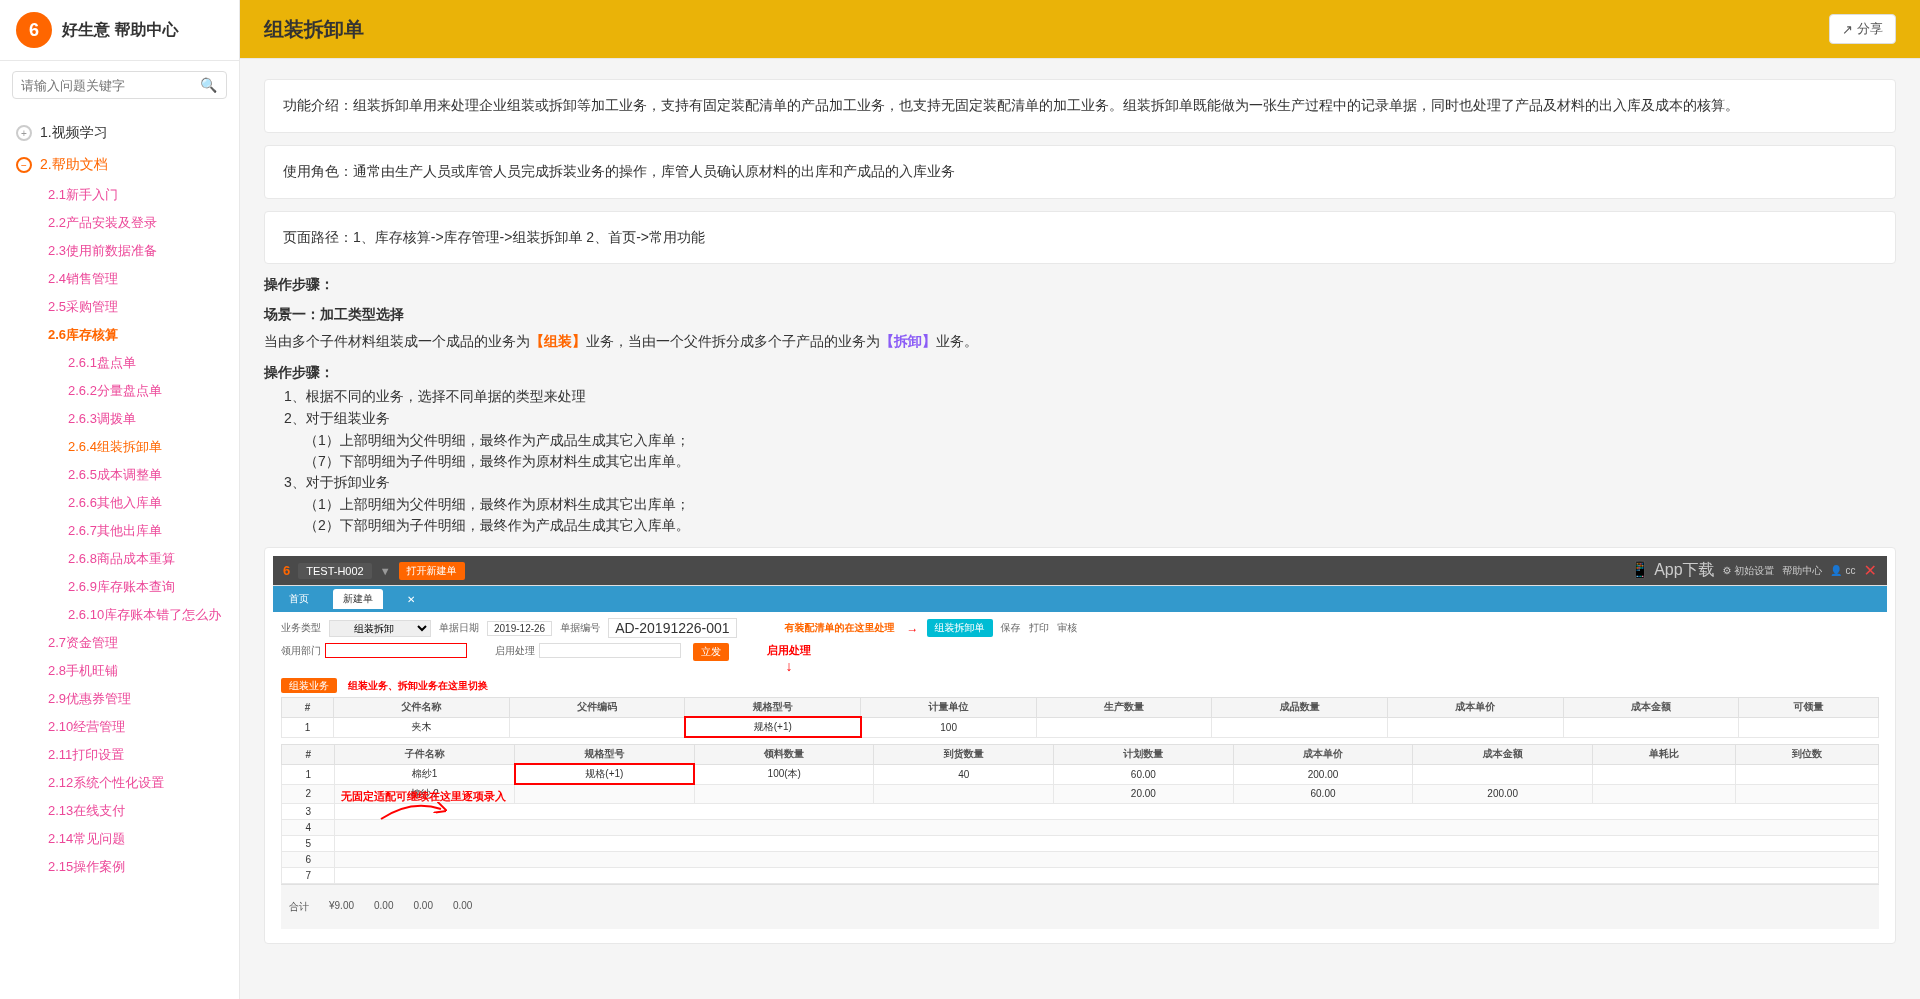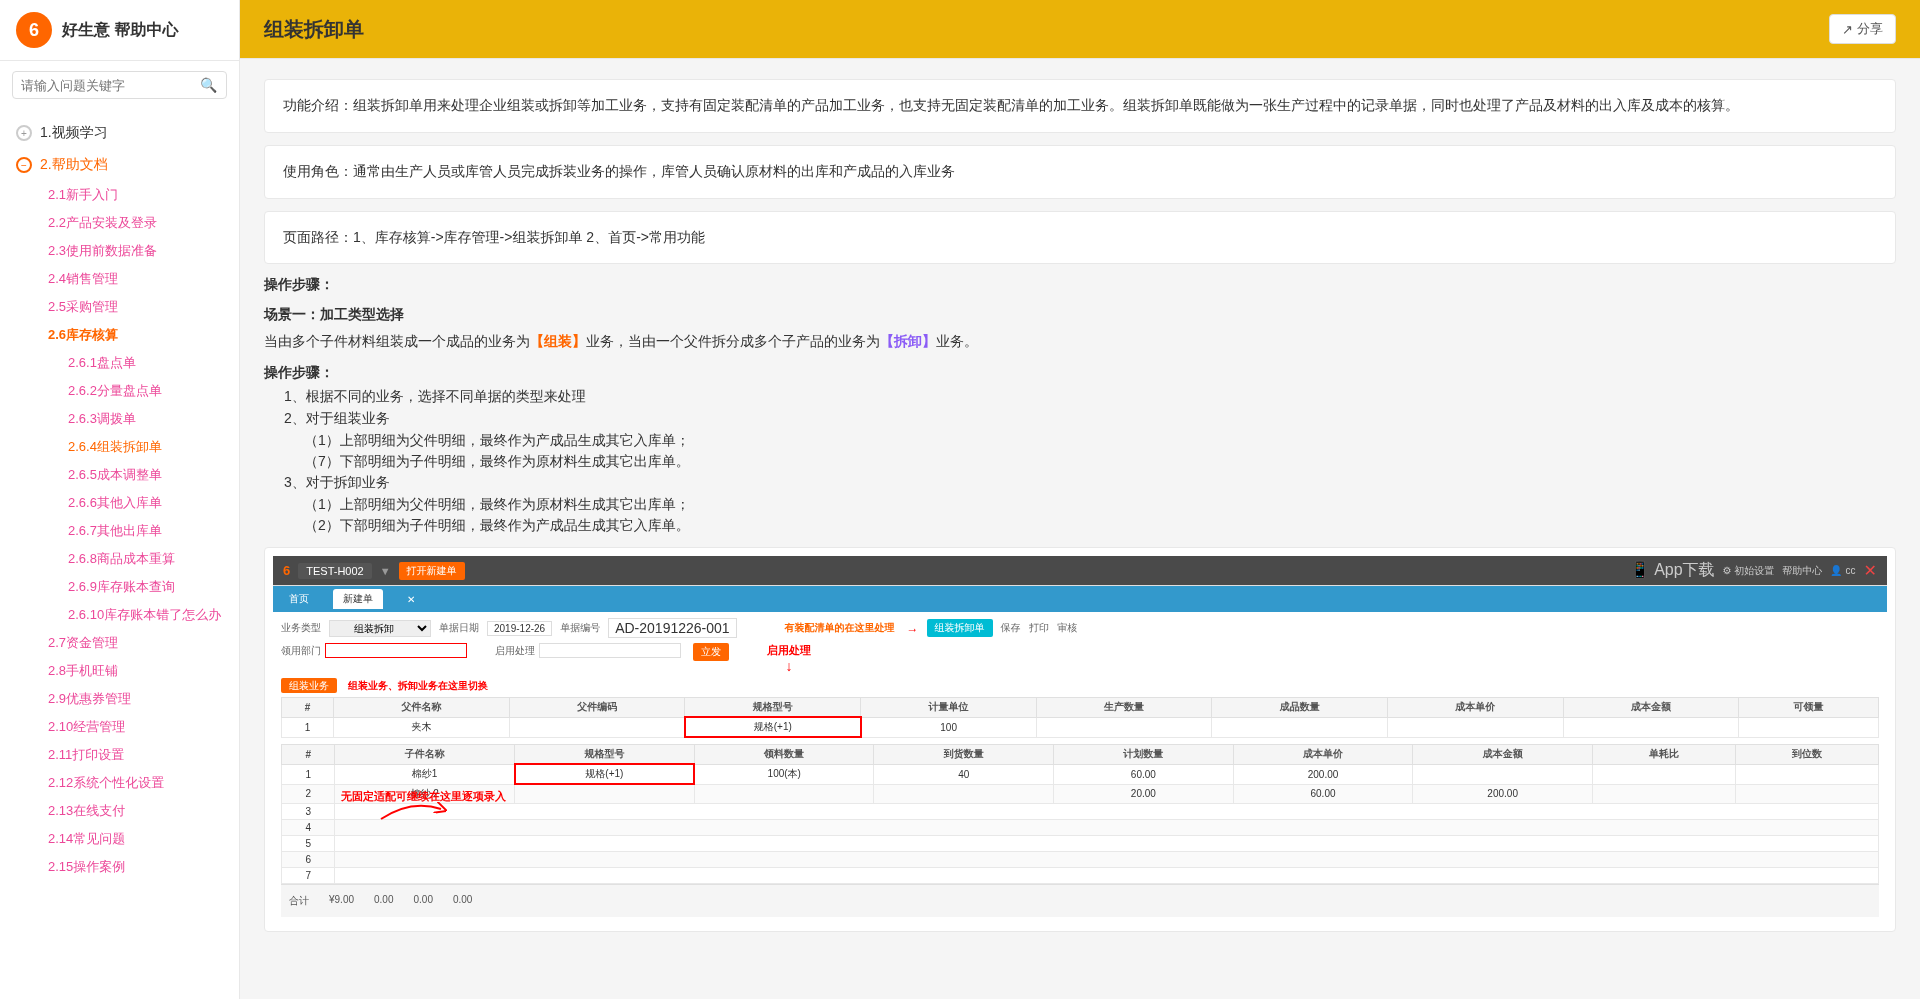--- a/index.html
+++ b/index.html
@@ -234,21 +234,21 @@
     .fake-table td {
       border: 1px solid #e8e8e8;
       padding: 2px 4px;
       text-align: center;
     }
     .fake-table tr:nth-child(odd) td { background: #fff; }
     .fake-table tr:nth-child(even) td { background: #fafafa; }
     .bottom-summary {
       background: #f5f5f5;
       border-top: 1px solid #e0e0e0;
-      padding: 9px 8px;
+      padding: 15px 8px;
       display: flex;
       gap: 20px;
       font-size: 10px;
       color: #555;
     }
   </style>
 </head>
 <body>
 
 <div class="sidebar">

